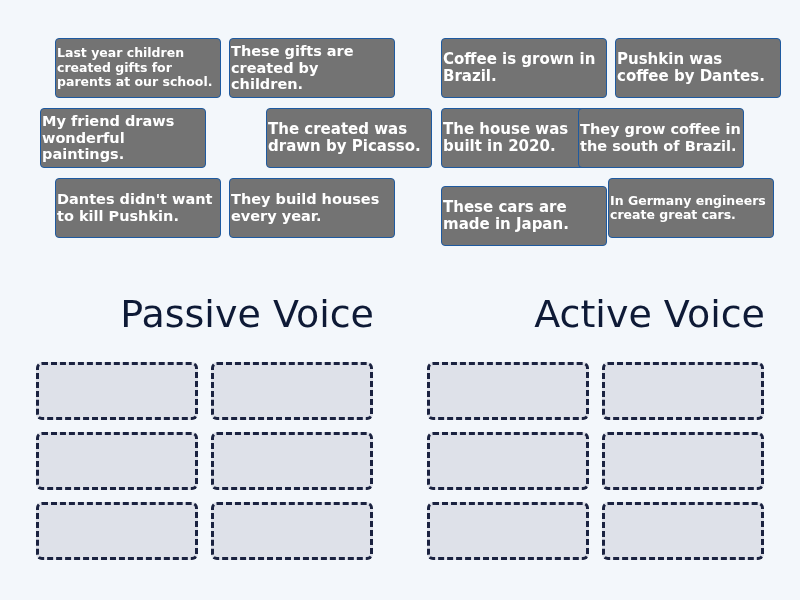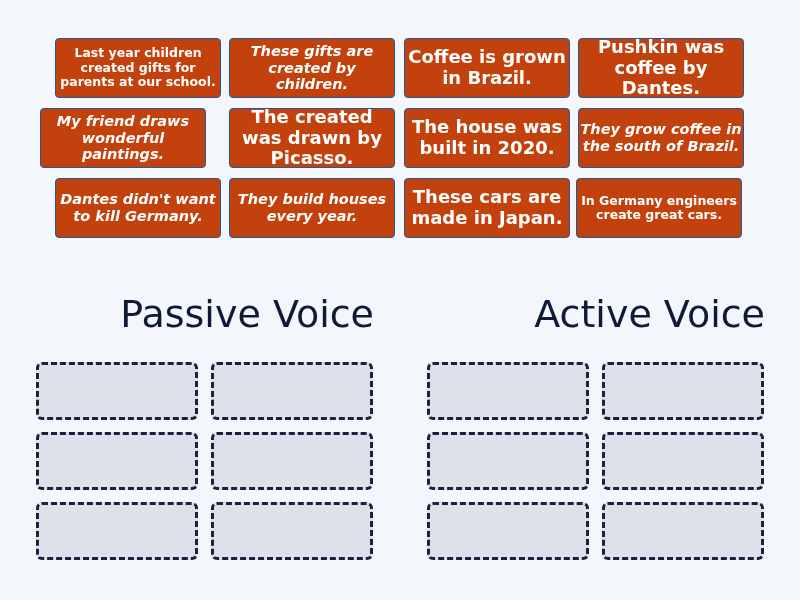--- a/index.html
+++ b/index.html
@@ -2,28 +2,28 @@
 <html><head>
   <meta charset="utf-8">
   <style>
     html, body { margin: 0; padding: 0; }
     body {
       width: 800px; height: 600px; background: #f3f7fb;
       font-family: "DejaVu Sans", sans-serif; position: relative; overflow: hidden;
     }
     .card {
       position: absolute; width: 166px; height: 60px;
-      background: #c2410c; border: 1.5px solid #1e5aa0; border-radius: 4px;
+      background: #737373; border: 1.5px solid #1e5aa0; border-radius: 4px;
       box-sizing: border-box; color: #fff; display: flex; align-items: center;
-      justify-content: center; text-align: center; font-weight: bold;
+      justify-content: center; text-align: left; font-weight: bold;
       line-height: 1.15; padding: 0 1px; cursor: grab;
     }
     .card.s1 { font-size: 12.5px; }
-    .card.s2 { font-size: 14.5px; font-style: italic; }
-    .card.s3 { font-size: 18px; }
+    .card.s2 { font-size: 14.5px; }
+    .card.s3 { font-size: 15px; margin-left: 37px; }
     .heading {
       position: absolute; top: 292px; font-size: 38px; color: #0e1a36;
       text-align: right; width: 340px;
     }
     .slot {
       position: absolute; width: 162px; height: 58px;
       background: #dee1e9; border: 3px dashed #1a2240; border-radius: 6px;
       box-sizing: border-box;
     }
   </style>
@@ -34,24 +34,24 @@
   <div class="card s1" style="left:55px;top:38px">Last year children created gifts for parents at our school.</div>
   <div class="card s2" style="left:229px;top:38px">These gifts are created by children.</div>
   <div class="card s3" style="left:404px;top:38px">Coffee is grown in Brazil.</div>
   <div class="card s3" style="left:578px;top:38px">Pushkin was coffee by Dantes.</div>
 
   <div class="card s2" style="left:40px;top:108px">My friend draws wonderful paintings.</div>
   <div class="card s3" style="left:229px;top:108px">The created was drawn by Picasso.</div>
   <div class="card s3" style="left:404px;top:108px">The house was built in 2020.</div>
   <div class="card s2" style="left:578px;top:108px">They grow coffee in the south of Brazil.</div>
 
-  <div class="card s2" style="left:55px;top:178px">Dantes didn't want to kill Germany.</div>
+  <div class="card s2" style="left:55px;top:178px">Dantes didn't want to kill Pushkin.</div>
   <div class="card s2" style="left:229px;top:178px">They build houses every year.</div>
-  <div class="card s3" style="left:404px;top:178px">These cars are made in Japan.</div>
-  <div class="card s1" style="left:576px;top:178px">In Germany engineers create great cars.</div>
+  <div class="card s3" style="left:404px;top:186px">These cars are made in Japan.</div>
+  <div class="card s1" style="left:608px;top:178px">In Germany engineers create great cars.</div>
 </div>
 
 <div class="heading" style="left:34px">Passive Voice</div>
 <div class="heading" style="left:425px">Active Voice</div>
 
 <div>
   <div class="slot" style="left:36px;top:362px"></div>
   <div class="slot" style="left:211px;top:362px"></div>
   <div class="slot" style="left:36px;top:432px"></div>
   <div class="slot" style="left:211px;top:432px"></div>

